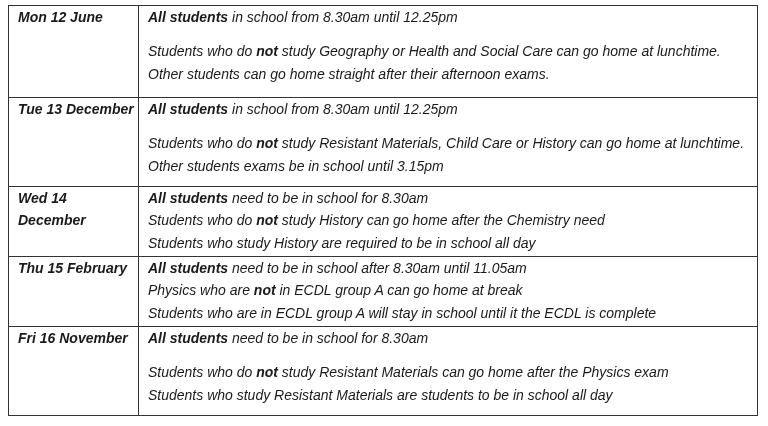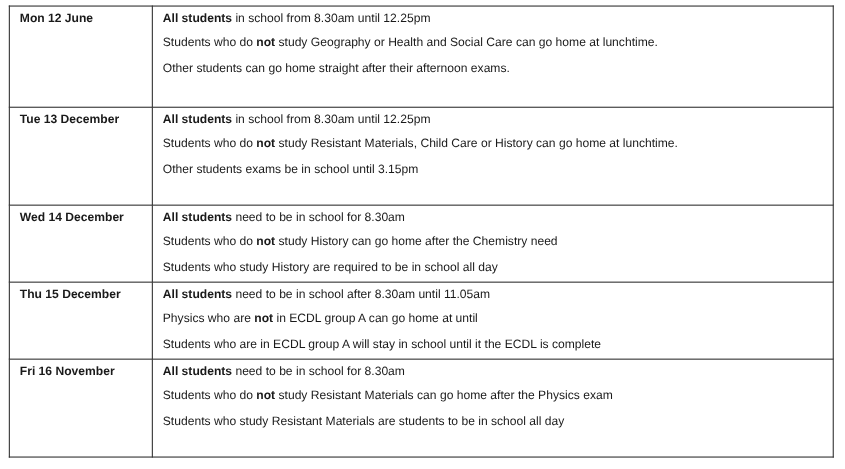--- a/index.html
+++ b/index.html
@@ -1,23 +1,23 @@
 <!DOCTYPE html>
 <html><head>
 <meta charset="utf-8">
 <style>
   html, body { margin:0; padding:0; background:#ffffff; }
   body { width:768px; height:426px; position:relative; overflow:hidden;
          font-family:"Liberation Sans", "DejaVu Sans", sans-serif; color:#1a1a1a; }
   table.sched { position:absolute; left:8px; top:5px; width:750px; border-collapse:collapse; }
-  table.sched td { border:1.5px solid #333; vertical-align:top; font-size:11px; line-height:22.3px; padding:0 4px 0 9px; }
+  table.sched td { border:1.5px solid #333; vertical-align:top; font-size:14px; line-height:22.3px; padding:0 4px 0 9px;font-style:italic; }
   td.day { width:116px; font-weight:bold; }
   td.info { padding-left:9px; }
   .line { display:block; white-space:nowrap; }
-  .line.wrap { white-space:normal; }
+  .line.wrap { white-space:normal;margin-top:12px; }
   b { font-weight:bold; }
 </style>
 </head>
 <body>
 
 <table class="sched">
   <tbody>
 
     <tr style="height:92px">
       <td class="day">Mon 12 June</td>
@@ -40,24 +40,24 @@
     <tr style="height:70px">
       <td class="day">Wed 14 December</td>
       <td class="info">
         <span class="line"><b>All students</b><span> need to be in school for 8.30am</span></span>
         <span class="line"><span>Students who do </span><b>not</b><span> study History can go home after the Chemistry need</span></span>
         <span class="line">Students who study History are required to be in school all day</span>
       </td>
     </tr>
 
     <tr style="height:70px">
-      <td class="day">Thu 15 December</td>
+      <td class="day">Thu 15 February</td>
       <td class="info">
         <span class="line"><b>All students</b><span> need to be in school after 8.30am until 11.05am</span></span>
-        <span class="line"><span>Physics who are </span><b>not</b><span> in ECDL group A can go home at until</span></span>
+        <span class="line"><span>Physics who are </span><b>not</b><span> in ECDL group A can go home at break</span></span>
         <span class="line">Students who are in ECDL group A will stay in school until it the ECDL is complete</span>
       </td>
     </tr>
 
     <tr style="height:89px">
       <td class="day">Fri 16 November</td>
       <td class="info">
         <span class="line"><b>All students</b><span> need to be in school for 8.30am</span></span>
         <span class="line wrap"><span>Students who do </span><b>not</b><span> study Resistant Materials can go home after the Physics exam</span></span>
         <span class="line">Students who study Resistant Materials are students to be in school all day</span>

